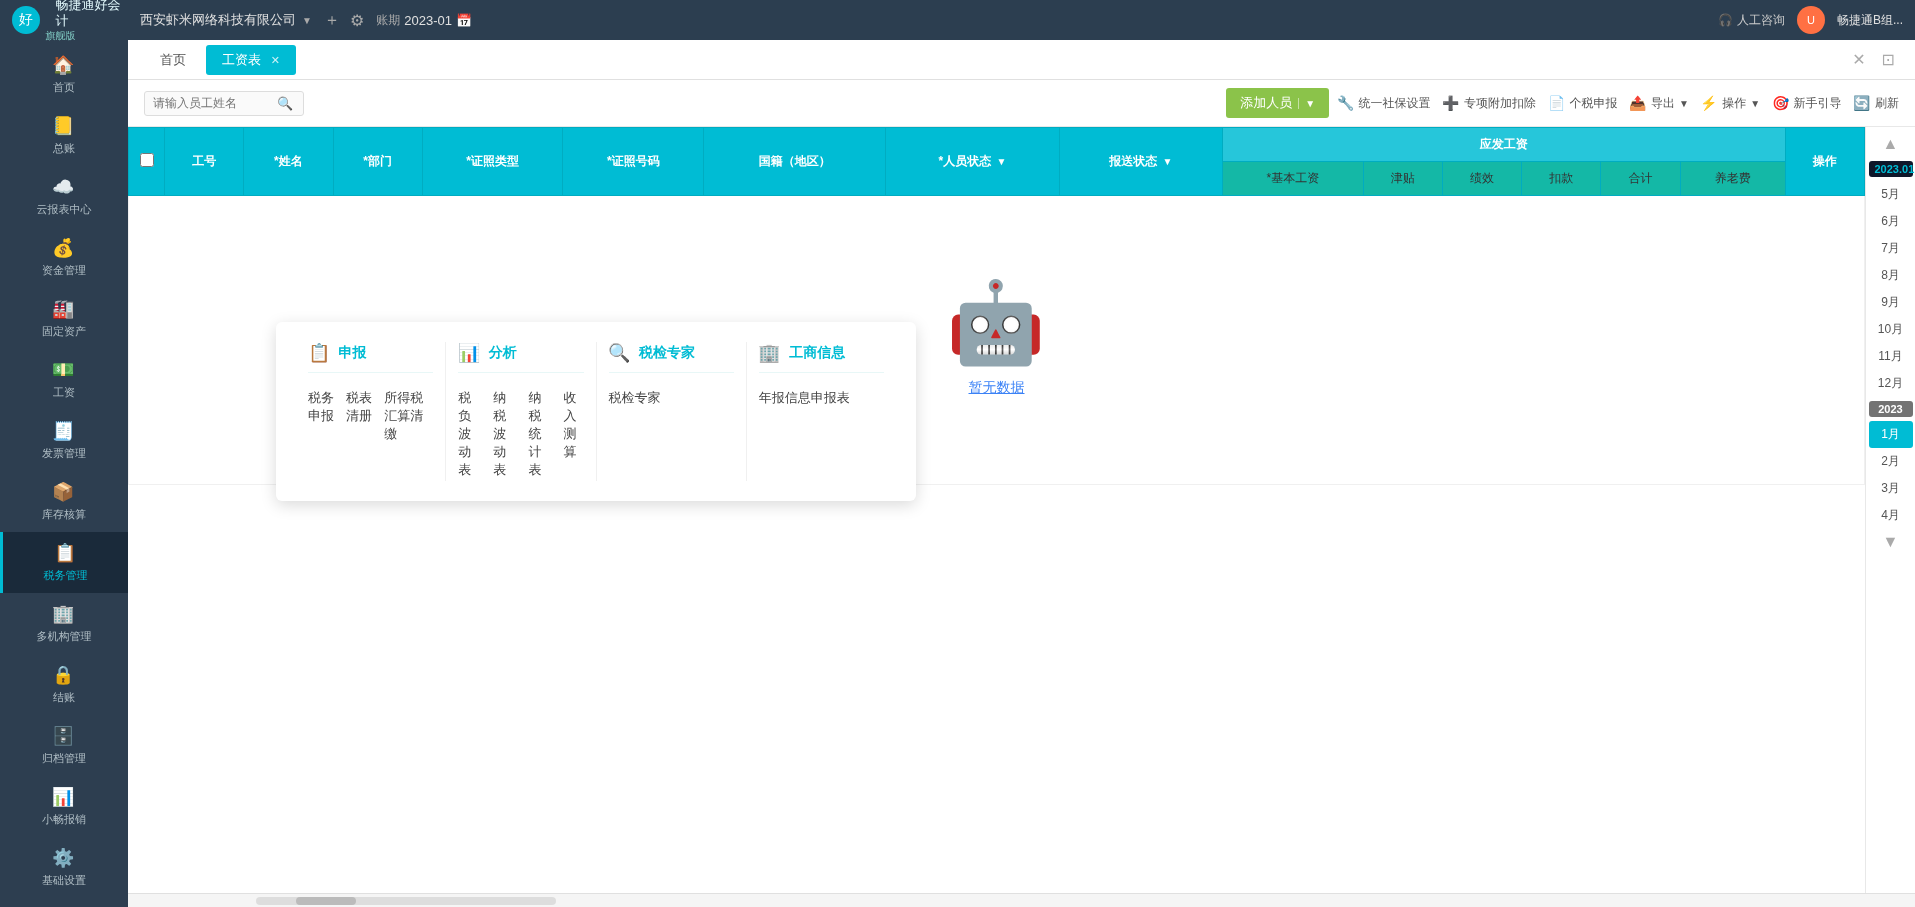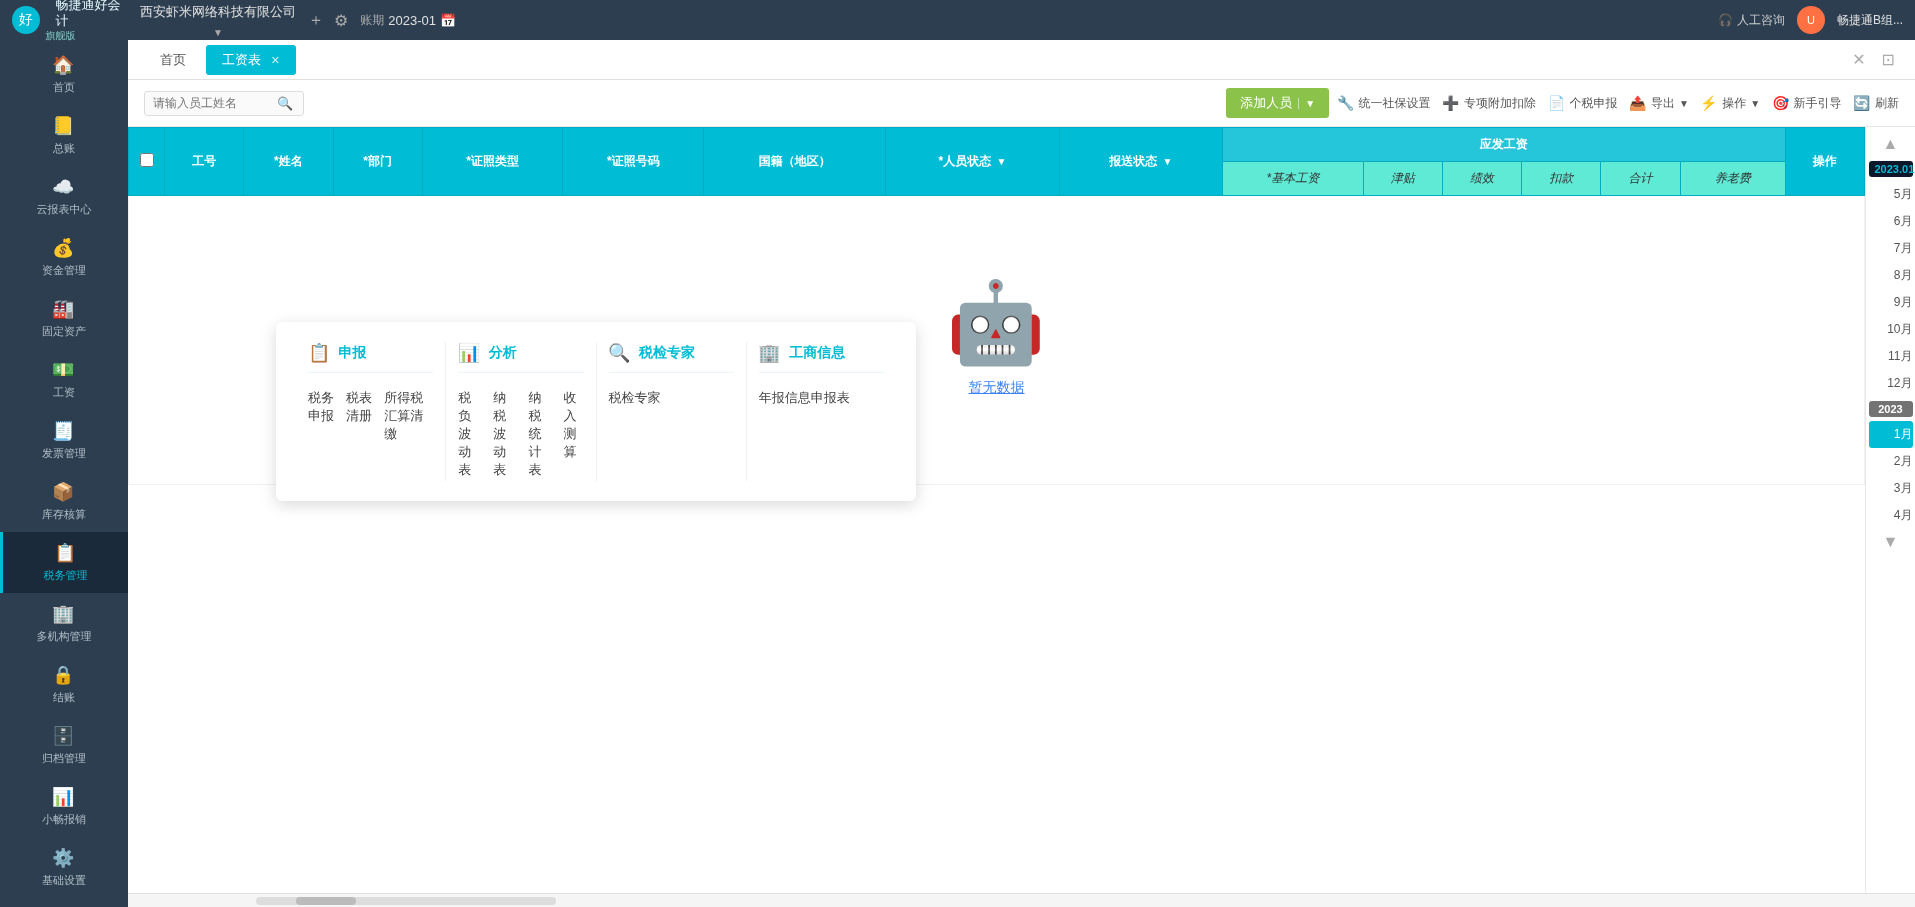--- a/index.html
+++ b/index.html
@@ -7,21 +7,21 @@
 
     
     .top-bar {
       display: flex; align-items: center; height: 40px;
       background: #2c3e50; color: #fff; padding: 0 12px; position: relative; z-index: 100;
     }
     .logo-area { display: flex; align-items: center; gap: 6px; width: 120px; }
     .logo-icon { width: 28px; height: 28px; background: #00bcd4; border-radius: 50%; display: flex; align-items: center; justify-content: center; font-size: 14px; color: white; }
     .logo-text { font-size: 13px; color: #e0f7fa; line-height: 1.2; margin-left: 10px; }
     .logo-subtext { font-size: 10px; color: #80cbc4; }
-    .company-selector { display: flex; align-items: center; gap: 6px; margin-left: 8px; color: #e0e0e0; cursor: pointer; font-size: 13px; flex-direction: column; }
+    .company-selector { display: flex; align-items: center; gap: 6px; margin-left: 8px; color: #e0e0e0; cursor: pointer; font-size: 13px; }
     .company-selector .arrow { font-size: 10px; color: #aaa; }
     .top-actions { display: flex; align-items: center; gap: 10px; margin-left: 12px; }
     .top-actions span { color: #aaa; cursor: pointer; font-size: 16px; }
     .period-label { margin-left: 12px; color: #aaa; font-size: 12px; }
     .period-value { color: #e0e0e0; font-size: 13px; margin-left: 4px; }
     .period-icon { color: #00bcd4; margin-left: 4px; cursor: pointer; }
     .top-right { margin-left: auto; display: flex; align-items: center; gap: 12px; }
     .support-btn { display: flex; align-items: center; gap: 4px; color: #ccc; font-size: 12px; cursor: pointer; }
     .user-avatar { width: 28px; height: 28px; background: #ff7043; border-radius: 50%; display: flex; align-items: center; justify-content: center; font-size: 11px; color: white; }
     .user-name { color: #e0e0e0; font-size: 12px; cursor: pointer; }
@@ -95,21 +95,21 @@
 
     
     .table-container { flex: 1; overflow: auto; background: #fff; margin: 0; position: relative; }
     .salary-table { width: 100%; border-collapse: collapse; font-size: 12px; }
     .salary-table th {
       background: #00bcd4; color: #fff; padding: 8px 6px;
       text-align: center; border: 1px solid #00acc1;
       white-space: nowrap; position: sticky; top: 0; z-index: 10;
     }
     .salary-table th.sub-header {
-      background: #5eead4; color: #333; font-weight: normal; font-style: italic;
+      background: #14b8a6; color: #333; font-weight: normal;
     }
     .salary-table td {
       padding: 7px 6px; text-align: center;
       border: 1px solid #f0f0f0; color: #555;
     }
     .salary-table tr:nth-child(even) td { background: #fafafa; }
     .checkbox-col { width: 36px; }
     .checkbox { width: 14px; height: 14px; cursor: pointer; }
     .yingfa-group { background: #26c6da !important; }
     .filter-icon { font-size: 10px; margin-left: 2px; }
@@ -147,21 +147,21 @@
       width: 50px; background: #fff; border-left: 1px solid #e8e8e8;
       display: flex; flex-direction: column; align-items: center;
       padding: 4px 0; font-size: 12px; overflow-y: auto;
     }
     .timeline-year {
       background: #0f172a; color: #00bcd4; padding: 2px 6px;
       border-radius: 3px; font-size: 11px; margin: 4px 0; width: 44px;
       text-align: center; font-weight: bold;
     }
     .timeline-month {
-      color: #555; padding: 5px 0; width: 44px; text-align: right;
+      color: #555; padding: 5px 0; width: 44px; text-align: center;
       cursor: pointer; font-size: 12px;
     }
     .timeline-month.active-month {
       background: #00bcd4; color: #fff; border-radius: 3px;
     }
     .timeline-nav { color: #aaa; cursor: pointer; font-size: 16px; padding: 4px; }
 
     
     .table-container::-webkit-scrollbar { height: 8px; width: 8px; }
     .table-container::-webkit-scrollbar-track { background: #f5f5f5; }

